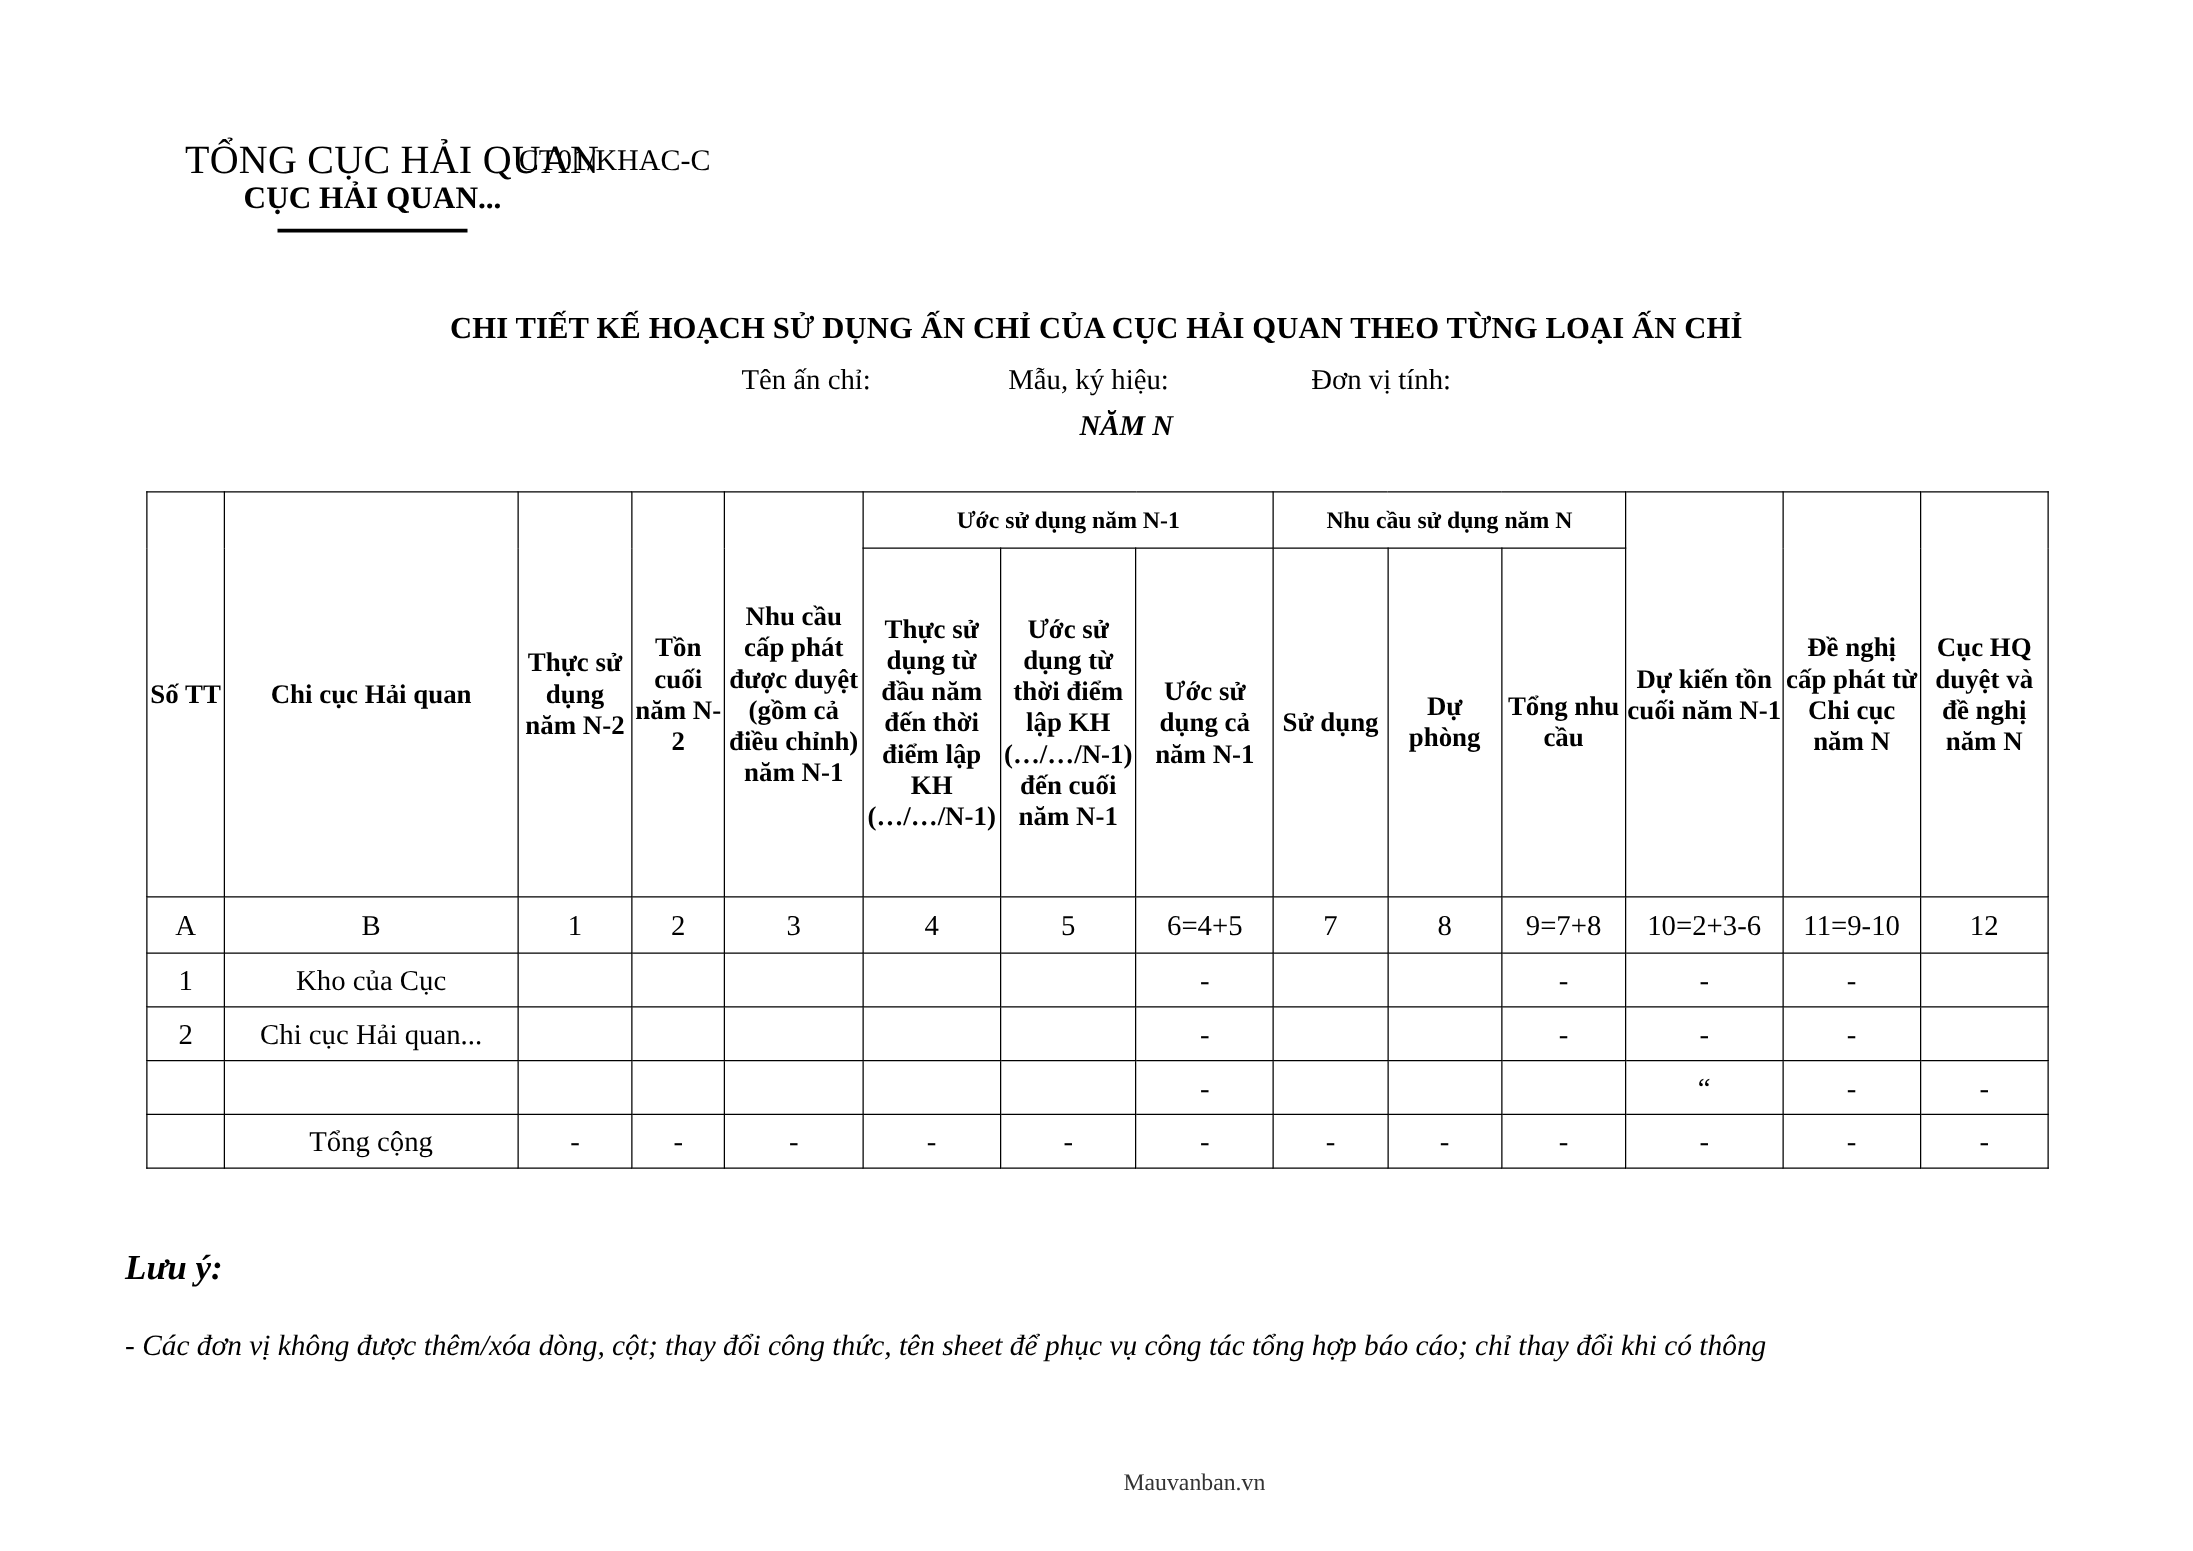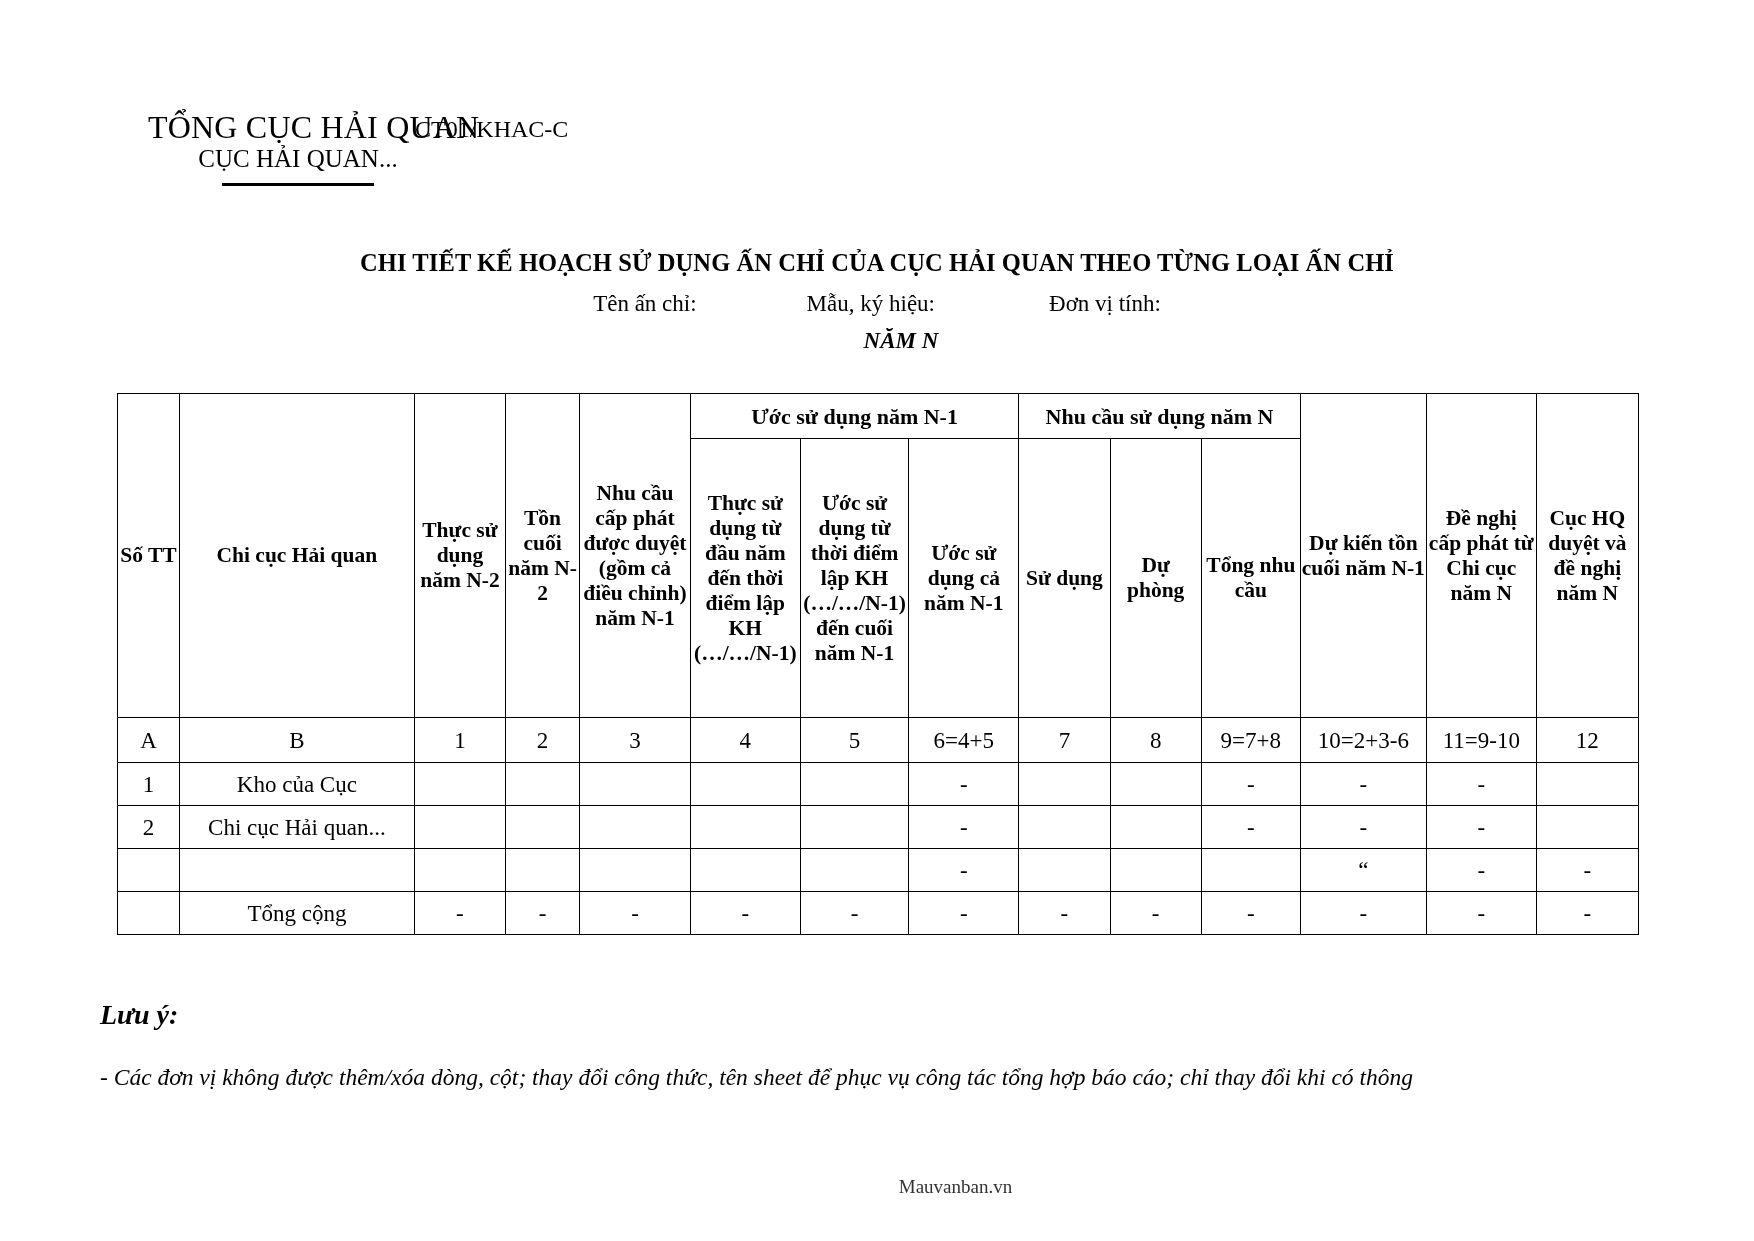--- a/index.html
+++ b/index.html
@@ -39,21 +39,21 @@
   }
   .org-line1 {
     font-size: 32px;
     line-height: 30px;
     white-space: nowrap;
     letter-spacing: 0.2px;
   }
   .org-line2 {
     font-size: 25px;
     line-height: 30px;
-    font-weight: normal;
+    font-weight: bold;
     white-space: nowrap;
     margin-top: 2px;
   }
   .org-underline {
     width: 152px;
     height: 3px;
     background: #000;
     margin: 9px auto 0 auto;
   }
   .form-code {
@@ -129,21 +129,21 @@
     font-size: 21.5px;
     line-height: 25px;
     font-weight: bold;
     text-align: center;
     vertical-align: middle;
     word-wrap: break-word;
     overflow-wrap: break-word;
     hyphens: none;
   }
   table.main th.grp {
-    font-size: 22px;
+    font-size: 19px;
     height: 40px;
     padding: 2px 18px;
   }
   table.main th.colhead {
     padding: 3px 1px;
     height: 272px;
   }
   table.main td.numrow {
     font-size: 23px;
     font-weight: normal;

